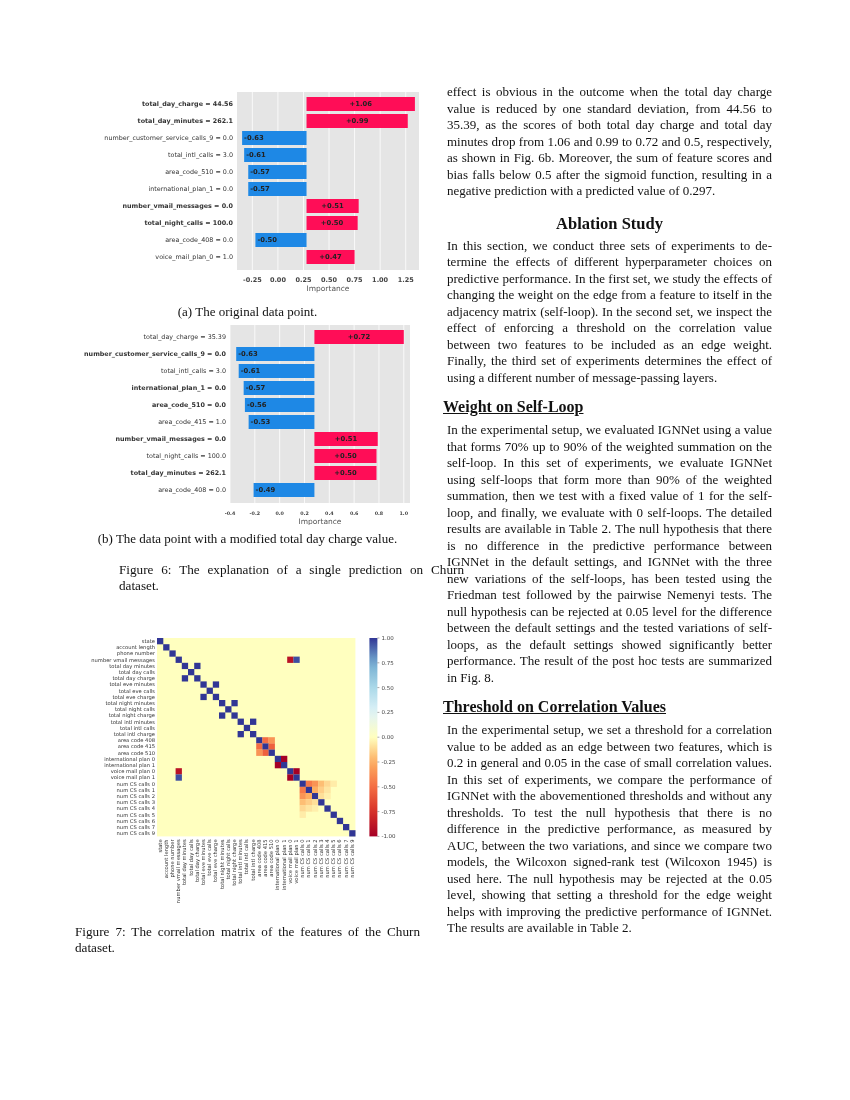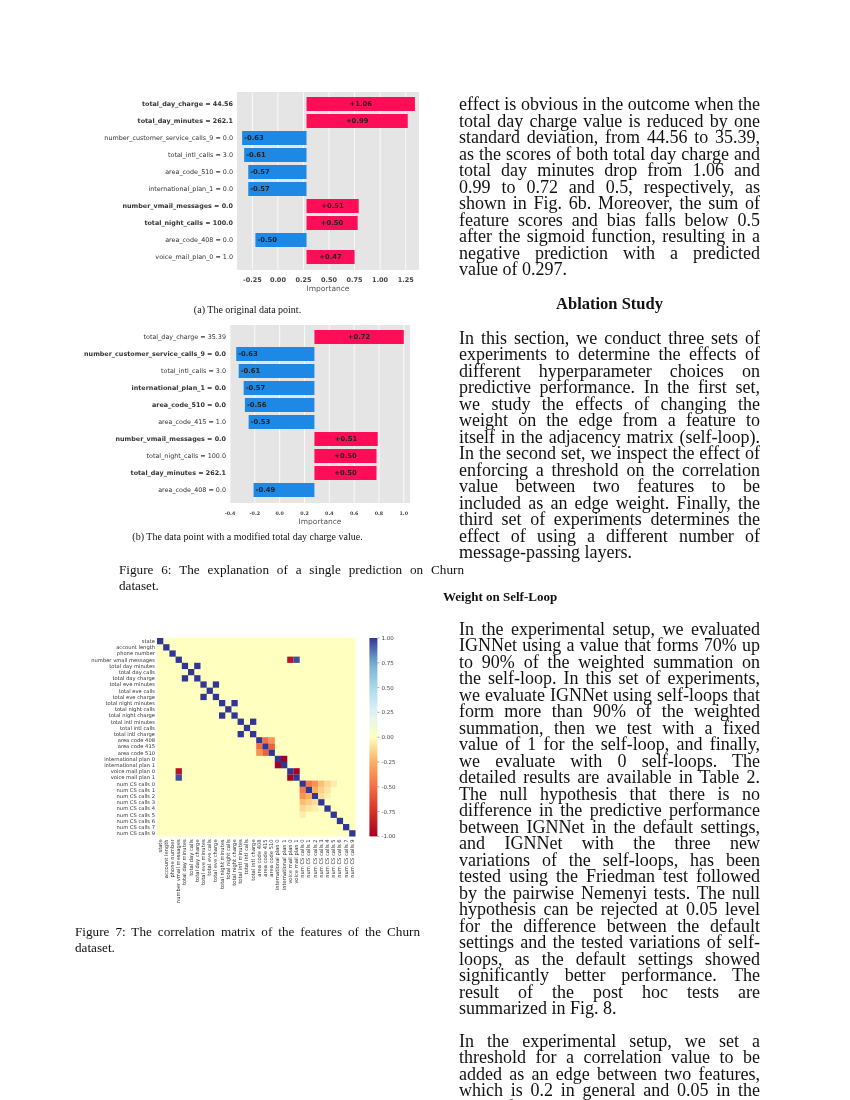--- a/index.html
+++ b/index.html
@@ -1,24 +1,24 @@
 <!DOCTYPE html>
 <html><head>
 <meta charset="utf-8">
 <style>
   html, body { margin:0; padding:0; background:#fff; }
   body { width:850px; height:1100px; position:relative; overflow:hidden; font-family:"Liberation Serif", serif; color:#111; }
   .col-left { position:absolute; left:75px; top:80px; width:345px; }
   .col-right { position:absolute; left:443px; top:80px; width:333px; }
   .chart-box { position:absolute; }
-  .subcap { position:absolute; font-size:10px; text-align:center; width:345px; left:0; }
+  .subcap { position:absolute; font-size:13px; text-align:center; width:345px; left:0; }
   .figcap { position:absolute; left:0; width:345px; font-size:13.2px; line-height:16px; text-align:justify; }
-  .para { font-size:18px; line-height:16.5px; text-align:justify; margin:16px; hyphens:manual; }
+  .para { font-size:13px; line-height:16.5px; text-align:justify; margin:4px; hyphens:manual; }
   .sec-title { font-size:16.5px; font-weight:bold; text-align:center; margin:14px 0 0 0; }
-  .subsec-title { font-size:13px; font-weight:bold; margin:28px 0 6px 0; }
+  .subsec-title { font-size:16px; font-weight:bold; margin:12px 0 6px 0;text-decoration:underline; }
   svg text { font-family:"DejaVu Sans", sans-serif; }
 </style>
 </head>
 <body>
 
 <div class="col-left">
   <div class="chart-box" style="left:0; top:12px;">
     <svg id="chart0" width="345" height="205">
         <rect x="162" y="0" width="182" height="178" fill="#e5e5e5"></rect>
         <line x1="177.3370786516854" x2="177.3370786516854" y1="0" y2="178" stroke="#fff" stroke-width="0.8"></line>
@@ -314,14 +314,15 @@
   </div>
   <div class="figcap" style="top:844px;">Figure 7: The correlation matrix of the features of the Churn dataset.</div>
 </div>
 
 <div class="col-right">
   <p class="para">effect is obvious in the outcome when the total day charge value is reduced by one standard deviation, from 44.56 to 35.39, as the scores of both total day charge and total day minutes drop from 1.06 and 0.99 to 0.72 and 0.5, respec­tively, as shown in Fig. 6b. Moreover, the sum of feature scores and bias falls below 0.5 after the sigmoid function, resulting in a negative prediction with a predicted value of 0.297.</p>
   <div class="sec-title">Ablation Study</div>
   <p class="para">In this section, we conduct three sets of experiments to de­termine the effects of different hyperparameter choices on predictive performance. In the first set, we study the effects of changing the weight on the edge from a feature to itself in the adjacency matrix (self-loop). In the second set, we inspect the effect of enforcing a threshold on the correlation value between two features to be included as an edge weight. Finally, the third set of experiments determines the effect of using a different number of message-passing layers.</p>
   <div class="subsec-title">Weight on Self-Loop</div>
   <p class="para">In the experimental setup, we evaluated IGNNet using a value that forms 70% up to 90% of the weighted summa­tion on the self-loop. In this set of experiments, we evaluate IGNNet using self-loops that form more than 90% of the weighted summation, then we test with a fixed value of 1 for the self-loop, and finally, we evaluate with 0 self-loops. The detailed results are available in Table 2. The null hypothe­sis that there is no difference in the predictive performance between IGNNet in the default settings, and IGNNet with the three new variations of the self-loops, has been tested using the Friedman test followed by the pairwise Nemenyi tests. The null hypothesis can be rejected at 0.05 level for the difference between the default settings and the tested vari­ations of self-loops, as the default settings showed signifi­cantly better performance. The result of the post hoc tests are summarized in Fig. 8.</p>
+  <div class="subsec-title">Threshold on Correlation Values</div>
   <p class="para">In the experimental setup, we set a threshold for a correlation value to be added as an edge between two features, which is 0.2 in general and 0.05 in the case of small correlation values. In this set of experiments, we compare the perfor­mance of IGNNet with the abovementioned thresholds and without any thresholds. To test the null hypothesis that there is no difference in the predictive performance, as measured by AUC, between the two variations, and since we compare two models, the Wilcoxon signed-rank test (Wilcoxon 1945) is used here. The null hypothesis may be rejected at the 0.05 level, showing that setting a threshold for the edge weight helps with improving the predictive performance of IGN­Net. The results are available in Table 2.</p>
 </div>
 
 </body></html>

